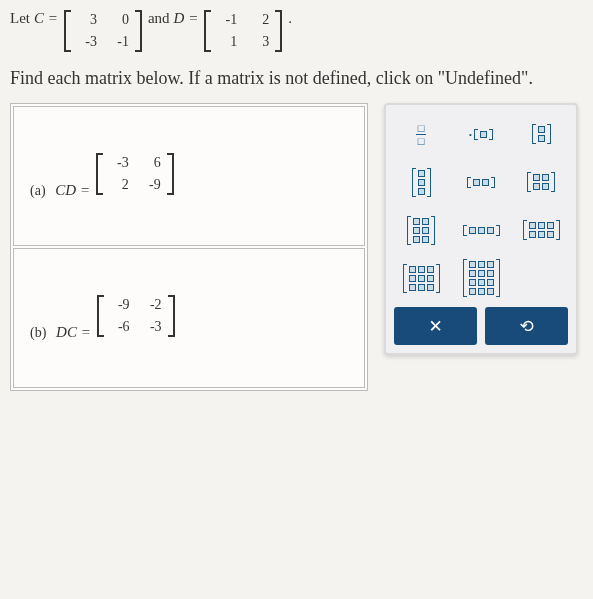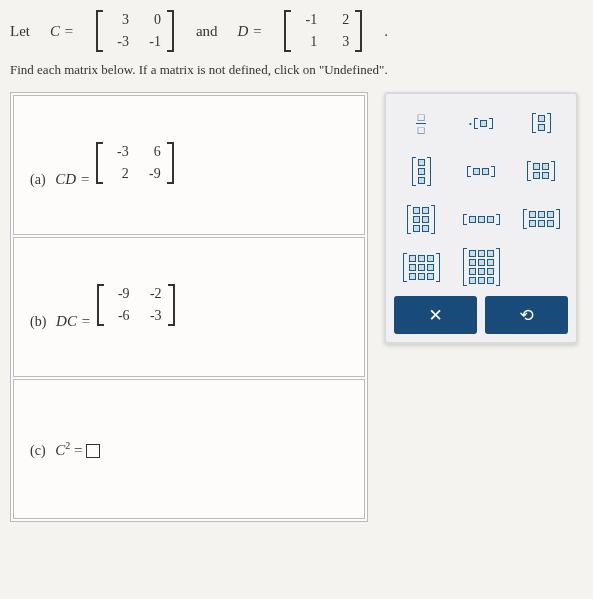--- a/index.html
+++ b/index.html
@@ -1,25 +1,25 @@
 <!DOCTYPE html>
 <html><head>
 <meta charset="utf-8">
 <style>
 *{box-sizing:border-box;margin:0;padding:0}
 body{width:593px;height:599px;font-family:Georgia,'Times New Roman',serif;font-size:15px;color:#333;background:#f4f3f0;padding:10px;position:relative}
-.prompt-line{margin-bottom:8px;display:flex;align-items:center;flex-wrap:wrap;gap:20px}
+.prompt-line{margin-bottom:8px;display:flex;align-items:flex-start;flex-wrap:wrap;gap:4px}
 .italic{font-style:italic}
 .matrix{display:inline-flex;align-items:center;margin:0 2px}
 .matrix .col{display:flex;flex-direction:column;gap:6px;padding:2px 6px}
 .matrix .cell{min-width:20px;text-align:right;font-size:14px}
 .bracket{width:7px;align-self:stretch;border:2px solid #333}
 .bracket.left{border-right:none}
 .bracket.right{border-left:none}
-.instruction{margin:10px 0 14px 0;font-size:13px}
+.instruction{margin:16px 0 14px 0;font-size:18px}
 .main-row{display:flex;gap:16px;align-items:flex-start}
 .work-table{border:1px solid #bbb;background:#fdfcfa;width:358px}
 .work-table td{border:1px solid #bbb;padding:22px 16px;vertical-align:middle;height:140px}
 .label{font-size:14px;margin-right:6px}
 .palette{width:194px;background:#f0f0f2;border:2px solid #dadada;border-radius:4px;padding:8px;box-shadow:0 2px 4px rgba(0,0,0,0.15)}
 .pal-grid{display:grid;grid-template-columns:repeat(3,1fr);gap:6px;margin-bottom:8px}
 .pal-btn{height:42px;display:flex;align-items:center;justify-content:center;cursor:pointer;background:#f0f0f2;border:none;font-size:11px;color:#1a5a8a}
 .pal-icon{display:inline-flex;align-items:center}
 .tiny-bracket{width:4px;align-self:stretch;border:1.5px solid #1a5a8a}
 .tiny-bracket.l{border-right:none}.tiny-bracket.r{border-left:none}
@@ -103,27 +103,20 @@
                 <span class="cell">-6</span>
               </span>
     <span class="col">
                 <span class="cell">-2</span>
                 <span class="cell">-3</span>
               </span>
     <span class="bracket right"></span>
   </span>
 </td>
         </tr>
-<tr>
-          <td>
-  <span class="label">(c)</span>
-  <span class="italic">C</span><span class="sup">2</span><span> = </span>
-  <span class="empty-box"></span>
-</td>
-        </tr>
 </tbody>
     </table>
 
 <div class="palette">
   <div class="pal-grid">
     <button class="pal-btn">
       <span class="frac">
             <span class="t">□</span>
             <span class="b">□</span>
           </span>

